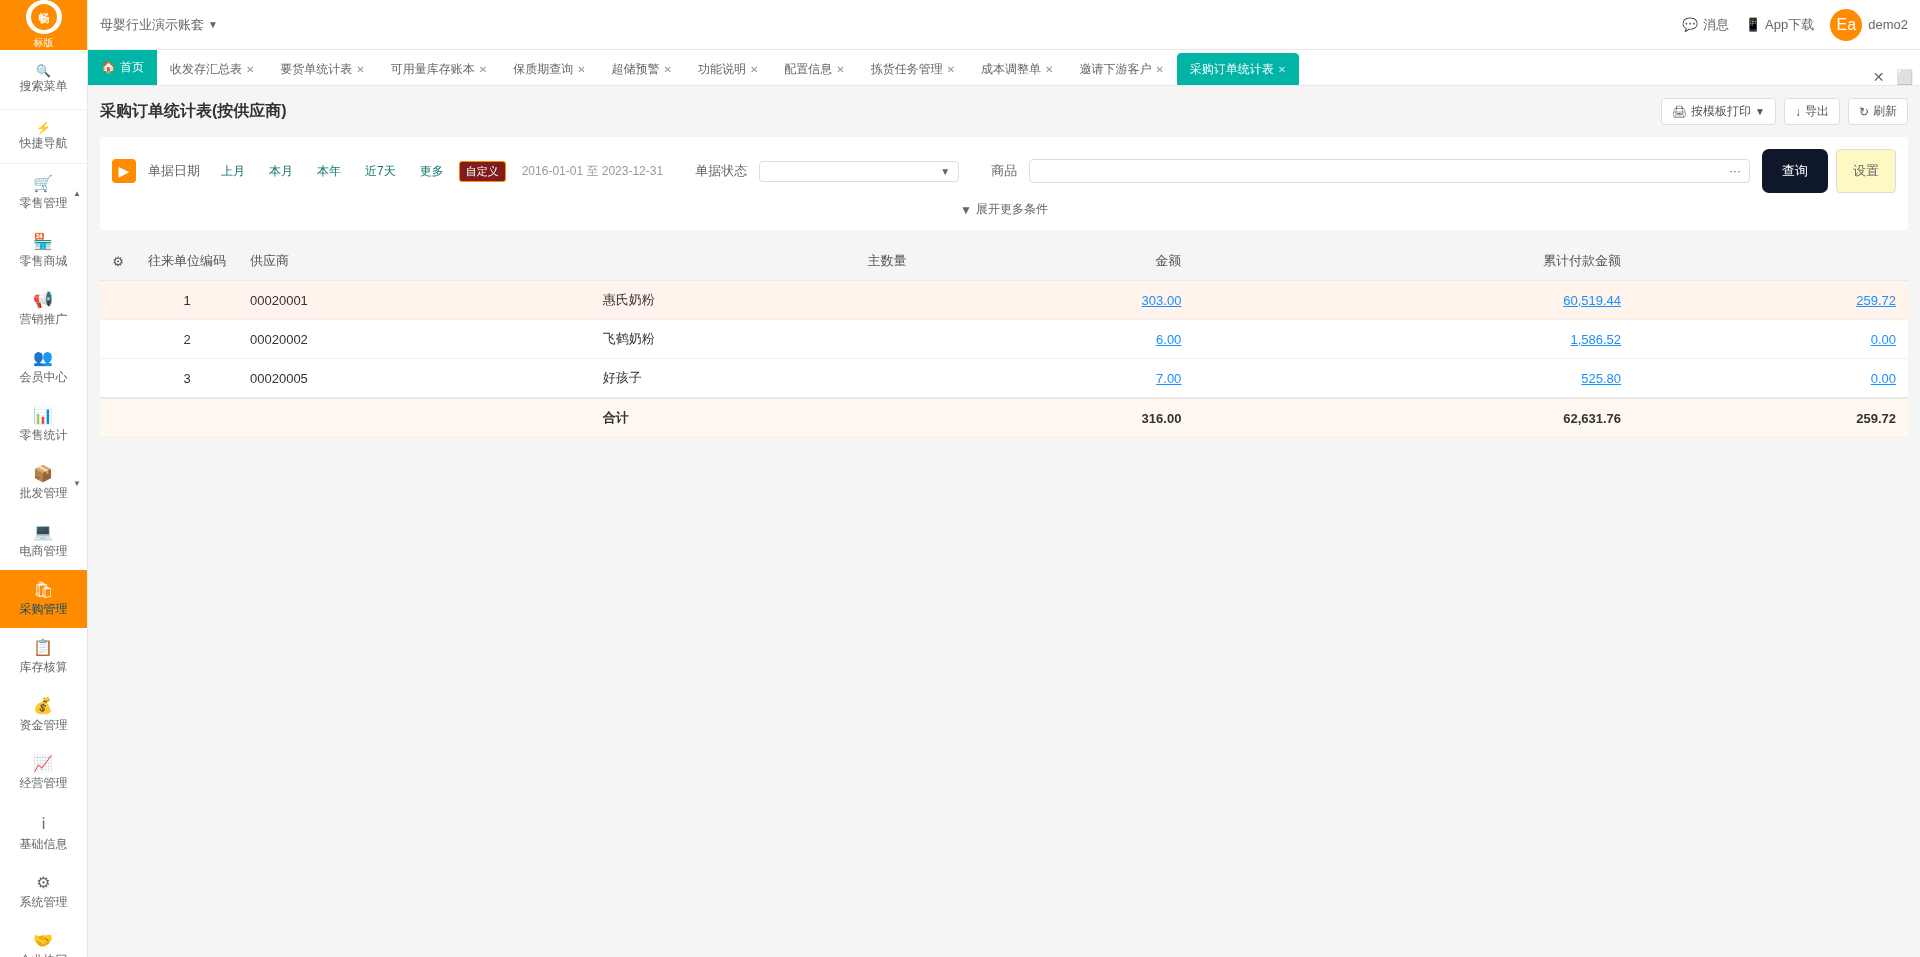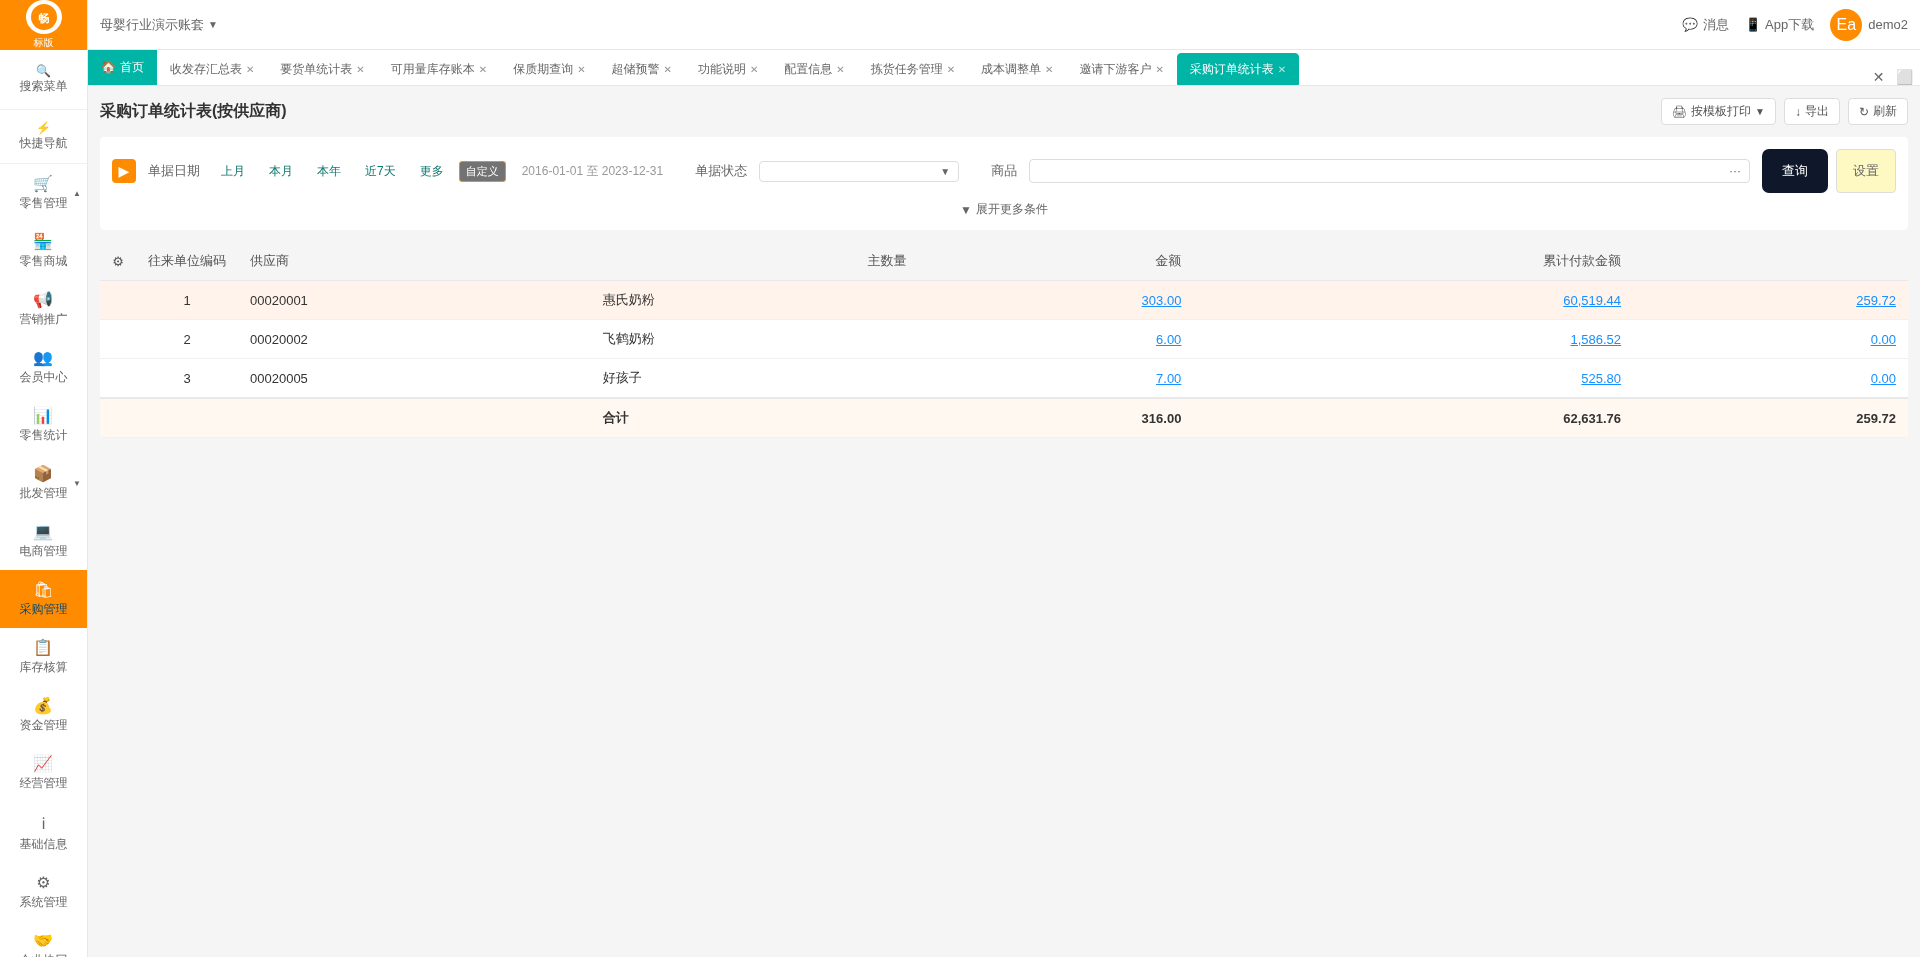--- a/index.html
+++ b/index.html
@@ -53,21 +53,21 @@
     .btn-export { border: 1px solid #ddd; background: #fff; padding: 4px 10px; border-radius: 4px; cursor: pointer; font-size: 12px; color: #555; display: flex; align-items: center; gap: 4px; }
     .btn-refresh { border: 1px solid #ddd; background: #fff; padding: 4px 10px; border-radius: 4px; cursor: pointer; font-size: 12px; color: #555; display: flex; align-items: center; gap: 4px; }
 
     
     .filter-panel { background: #fff; border-radius: 4px; padding: 12px; margin-bottom: 12px; }
     .filter-row { display: flex; align-items: center; gap: 12px; flex-wrap: wrap; }
     .filter-toggle { width: 24px; height: 24px; background: #ff8c00; color: #fff; border: none; border-radius: 4px; cursor: pointer; font-size: 14px; display: flex; align-items: center; justify-content: center; }
     .filter-label { font-size: 13px; color: #666; white-space: nowrap; }
     .filter-date-pills { display: flex; gap: 6px; align-items: center; }
     .date-pill { padding: 2px 8px; border-radius: 3px; font-size: 12px; cursor: pointer; color: #0f766e; border: 1px solid transparent; }
-    .date-pill.custom { background: #737373; color: #fff; border-color: #ff8c00; border-radius: 3px; padding: 2px 6px; font-size: 11px; }
+    .date-pill.custom { background: #7f1d1d; color: #fff; border-color: #ff8c00; border-radius: 3px; padding: 2px 6px; font-size: 11px; }
     .filter-date-range { font-size: 12px; color: #999; margin-left: 4px; }
     .filter-select { border: 1px solid #ddd; border-radius: 4px; padding: 4px 8px; font-size: 12px; color: #666; min-width: 160px; cursor: pointer; display: flex; align-items: center; justify-content: space-between; }
     .btn-query { background: #0f172a; color: #fff; border: none; border-radius: 7px; padding: 13px 20px; font-size: 13px; cursor: pointer; }
     .btn-setting { background: #fef9c3; color: #666; border: 1px solid #ddd; border-radius: 4px; padding: 12px 16px; font-size: 13px; cursor: pointer; }
 
     
     .table-container { background: #fff; border-radius: 4px; overflow: hidden; }
     table { width: 100%; border-collapse: collapse; }
     thead tr { background: #f5f5f5; }
     th { padding: 10px 12px; text-align: left; font-size: 13px; color: #555; font-weight: normal; border-bottom: 1px solid #e8e8e8; white-space: nowrap; }

